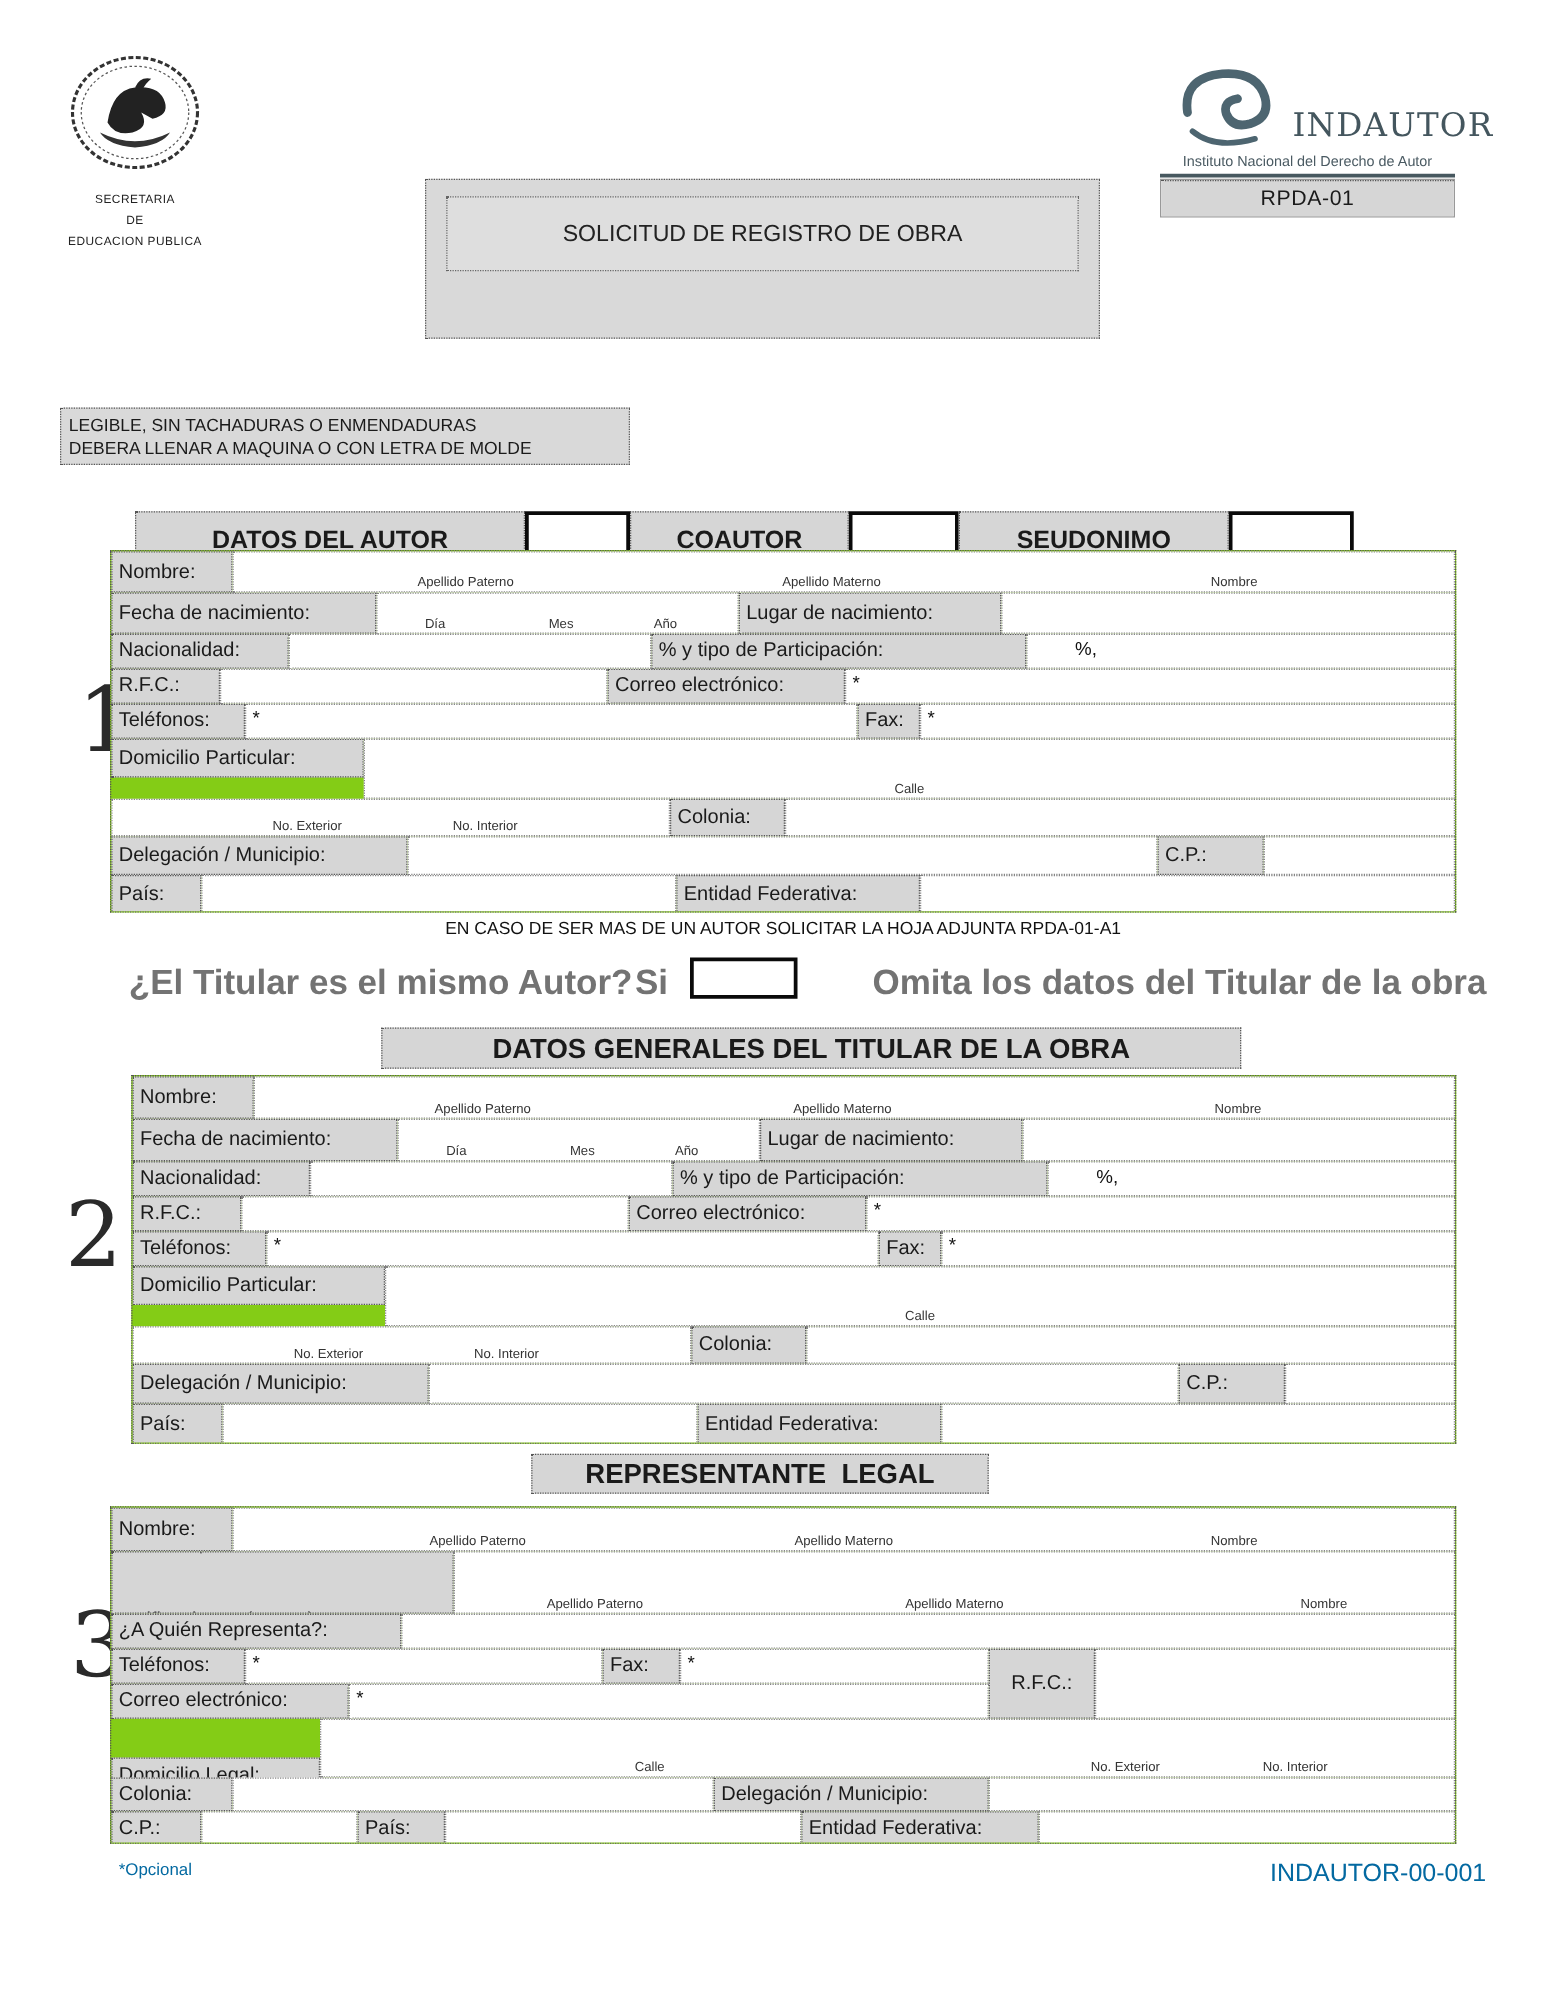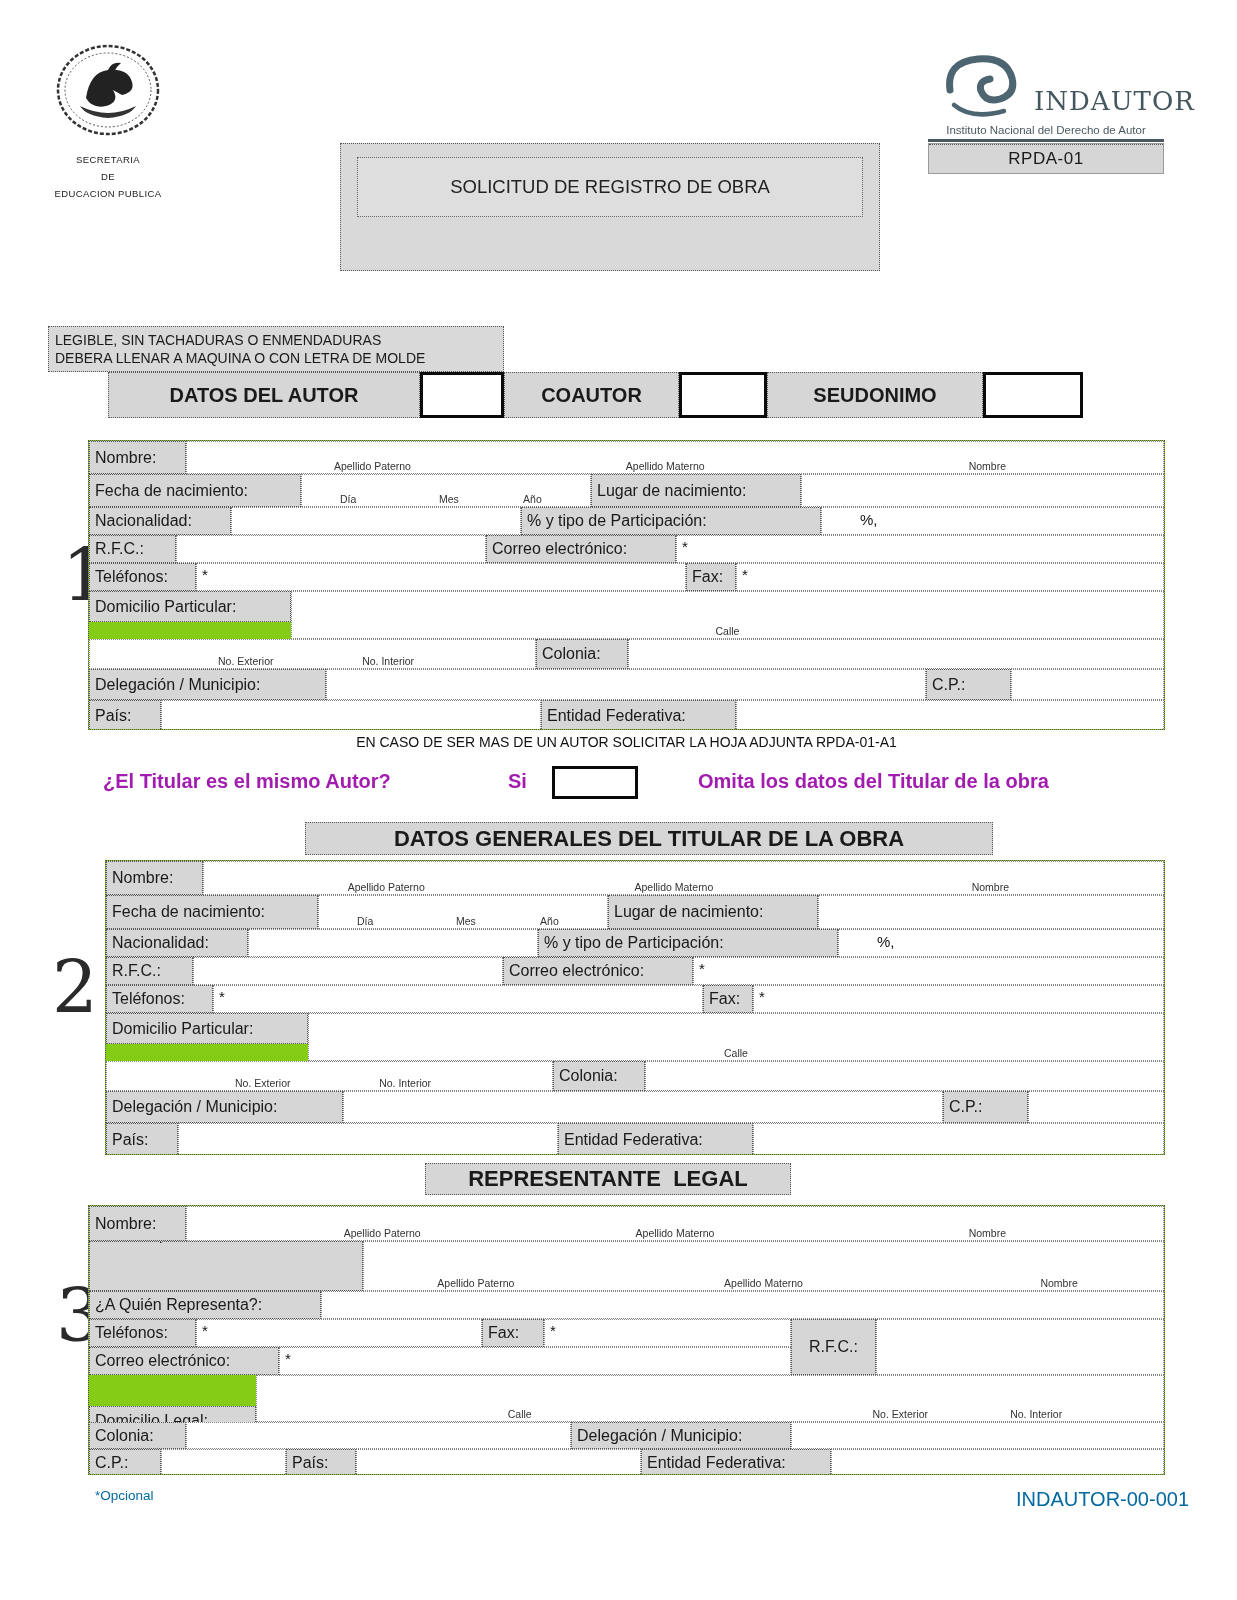--- a/index.html
+++ b/index.html
@@ -47,21 +47,21 @@
   .hint { position: absolute; left: 38px; top: 3px; font-size: 15px; color: #111; }
 
   .optlab { background: #d6d6d6; border: 1px dotted #555; font-weight: bold; font-size: 20px;
             display: flex; align-items: center; justify-content: center; flex-shrink: 0; }
   .checkbox { background: #fff; border: 3px solid #0a0a0a; flex-shrink: 0; }
 
   .sechead { background: #d6d6d6; border: 1px dotted #555; font-weight: bold; font-size: 22px;
              display: flex; align-items: center; justify-content: center; white-space: pre-wrap; }
 
   .note { text-align: center; font-size: 14px; color: #111; }
-  .qtext { font-weight: bold; font-size: 20px; color: #a21caf; white-space: nowrap; }
+  .qtext { font-weight: bold; font-size: 28px; color: #737373; white-space: nowrap; }
   .foot { font-size: 13.5px; color: #0369a1; }
 </style>
 </head>
 <body>
 
 <div class="abs" style="left:52px; top:40px; width:112px; height:106px;">
   <svg width="112" height="106" viewBox="0 0 112 106">
     <ellipse cx="56" cy="50" rx="50" ry="44" fill="none" stroke="#333" stroke-width="2.5" stroke-dasharray="4 2"></ellipse>
     <ellipse cx="56" cy="50" rx="43" ry="37" fill="none" stroke="#555" stroke-width="1" stroke-dasharray="2 2"></ellipse>
     <path d="M34 58 Q38 32 56 30 Q76 28 80 42 Q83 52 70 55 L61 50 Q68 62 54 66 Q40 69 34 58 Z" fill="#222"></path>
@@ -96,21 +96,21 @@
 
 <div class="abs instr" style="left:48px; top:326px; width:456px;">
   <span>LEGIBLE, SIN TACHADURAS O ENMENDADURAS</span>
   <span>DEBERA LLENAR A MAQUINA O CON LETRA DE MOLDE</span>
 </div>
 
 <div class="abs bignum" style="left:62px; top:540px;">1</div>
 <div class="abs bignum" style="left:52px; top:952px;">2</div>
 <div class="abs bignum" style="left:56px; top:1280px;">3</div>
 
-<div class="abs" style="left:108px; top:372px; width:978px; height:46px; display:flex;">
+<div class="abs" style="left:108px; top:409px; width:978px; height:46px; display:flex;">
   <div class="optlab" style="width:312px;">DATOS DEL AUTOR</div>
   <div class="checkbox" style="width:84px;"></div>
   <div class="optlab" style="width:175px;">COAUTOR</div>
   <div class="checkbox" style="width:88px;"></div>
   <div class="optlab" style="width:216px;">SEUDONIMO</div>
   <div class="checkbox" style="width:100px;"></div>
 </div>
 
 <div class="sectionbox" style="left:88px; top:440px; width:1077px; height:290px;">
   <div class="frow" style="height:33px;">

